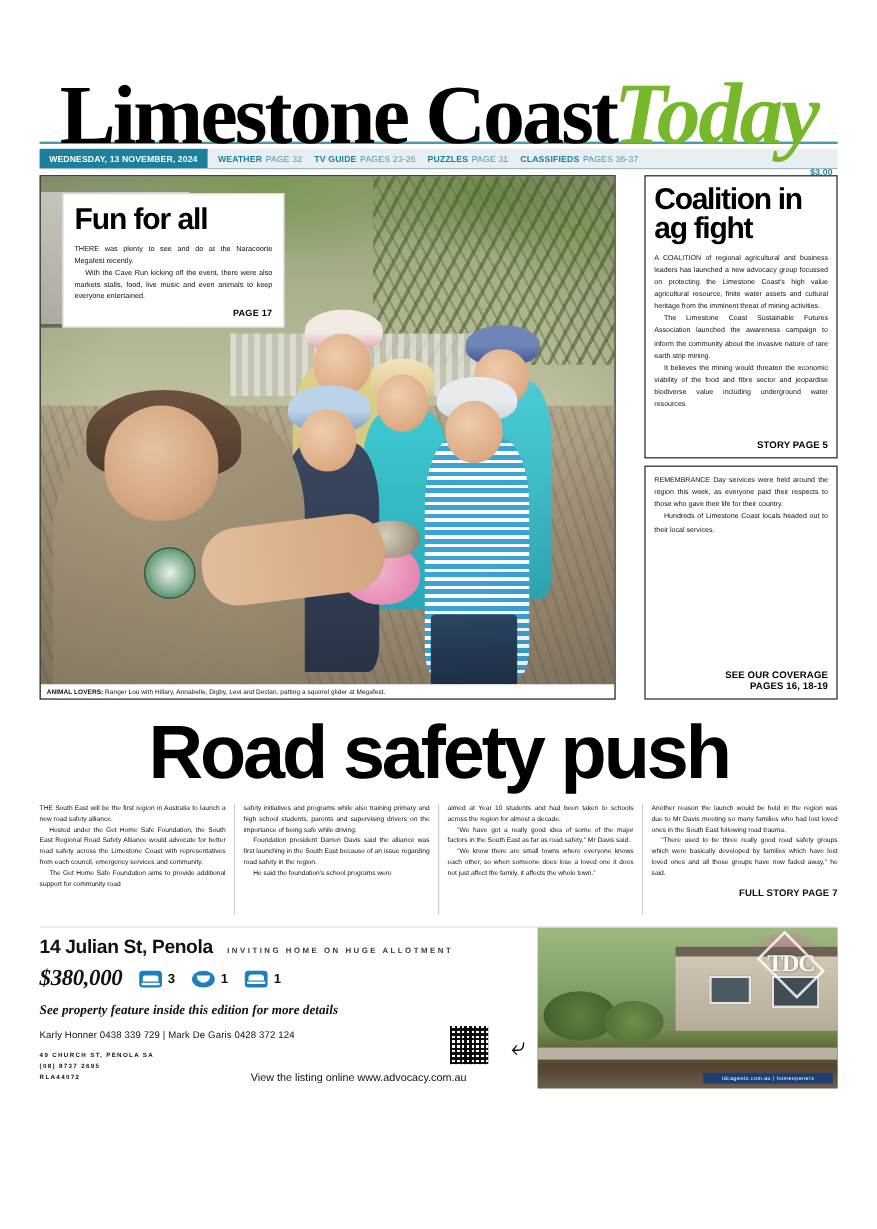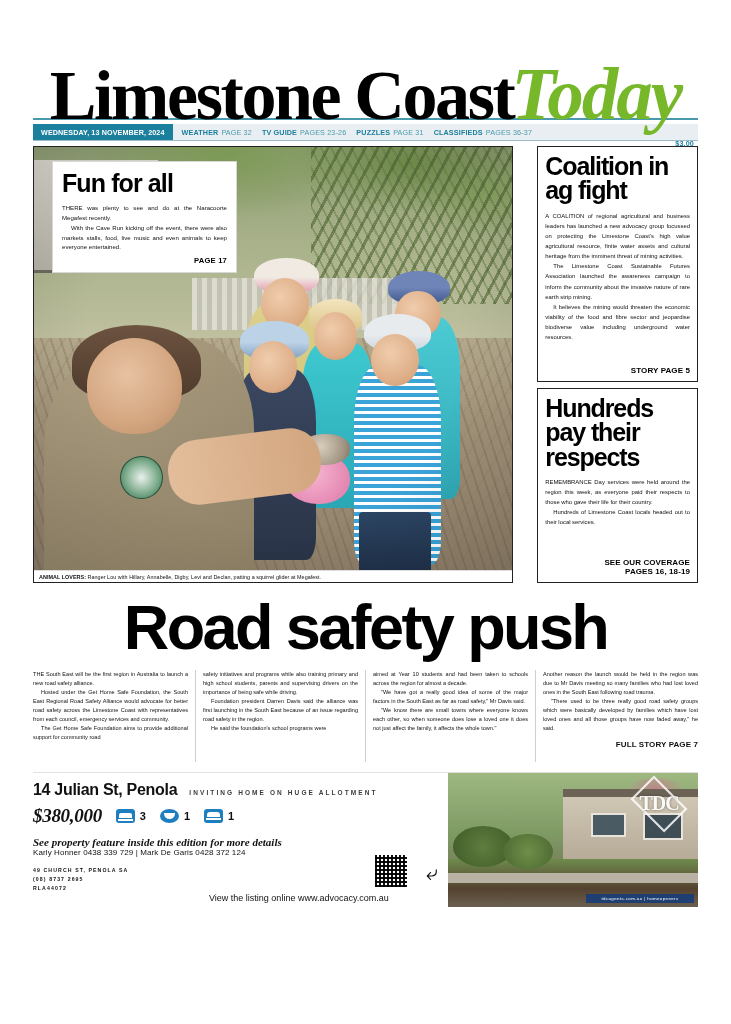--- a/index.html
+++ b/index.html
@@ -399,21 +399,21 @@
     content:""; position:absolute; left:2px; bottom:3px; width:15px; height:2px; background:#fff;
   }
   .feat .num { font-size: 11px; font-weight: bold; color: #111; }
   .ad-see {
     font-family: "Liberation Serif", serif;
     font-style: italic; font-weight: bold;
     font-size: 11px; color: #111;
     margin-top: 9px;
   }
   .ad-agents {
-    font-size: 8px; color: #111; letter-spacing: 0.1px;
+    font-size: 8px; color: #111; margin-top: 10px; letter-spacing: 0.1px;
   }
   .ad-office {
     font-size: 5.2px; color: #111; margin-top: 9px;
     letter-spacing: 1.1px; font-weight: bold; line-height: 1.75;
   }
   .ad-view {
     position: absolute; left: 176px; bottom: 4px;
     font-size: 9px; color: #111;
   }
   .qr {
@@ -576,21 +576,20 @@
         <h2>Coalition in ag fight</h2>
         <p>A COALITION of regional agricultural and business leaders has launched a new advocacy group focussed on protecting the Limestone Coast's high value agricultural resource, finite water assets and cultural heritage from the imminent threat of mining activities.</p>
         <p class="indent">The Limestone Coast Sustainable Futures Association launched the awareness campaign to inform the community about the invasive nature of rare earth strip mining.</p>
         <p class="indent">It believes the mining would threaten the economic viability of the food and fibre sector and jeopardise biodiverse value including underground water resources.</p>
         <div class="story-ref">
           <span>STORY PAGE 5</span>
         </div>
       </div>
 
       <div class="story-box second">
-        <h2>Hundreds pay their respects</h2>
         <p>REMEMBRANCE Day services were held around the region this week, as everyone paid their respects to those who gave their life for their country.</p>
         <p class="indent">Hundreds of Limestone Coast locals headed out to their local services.</p>
         <div class="story-ref">
           <span>SEE OUR COVERAGE</span>
           <span class="l2">PAGES 16, 18-19</span>
         </div>
       </div>
 
     </div>
   </div>

